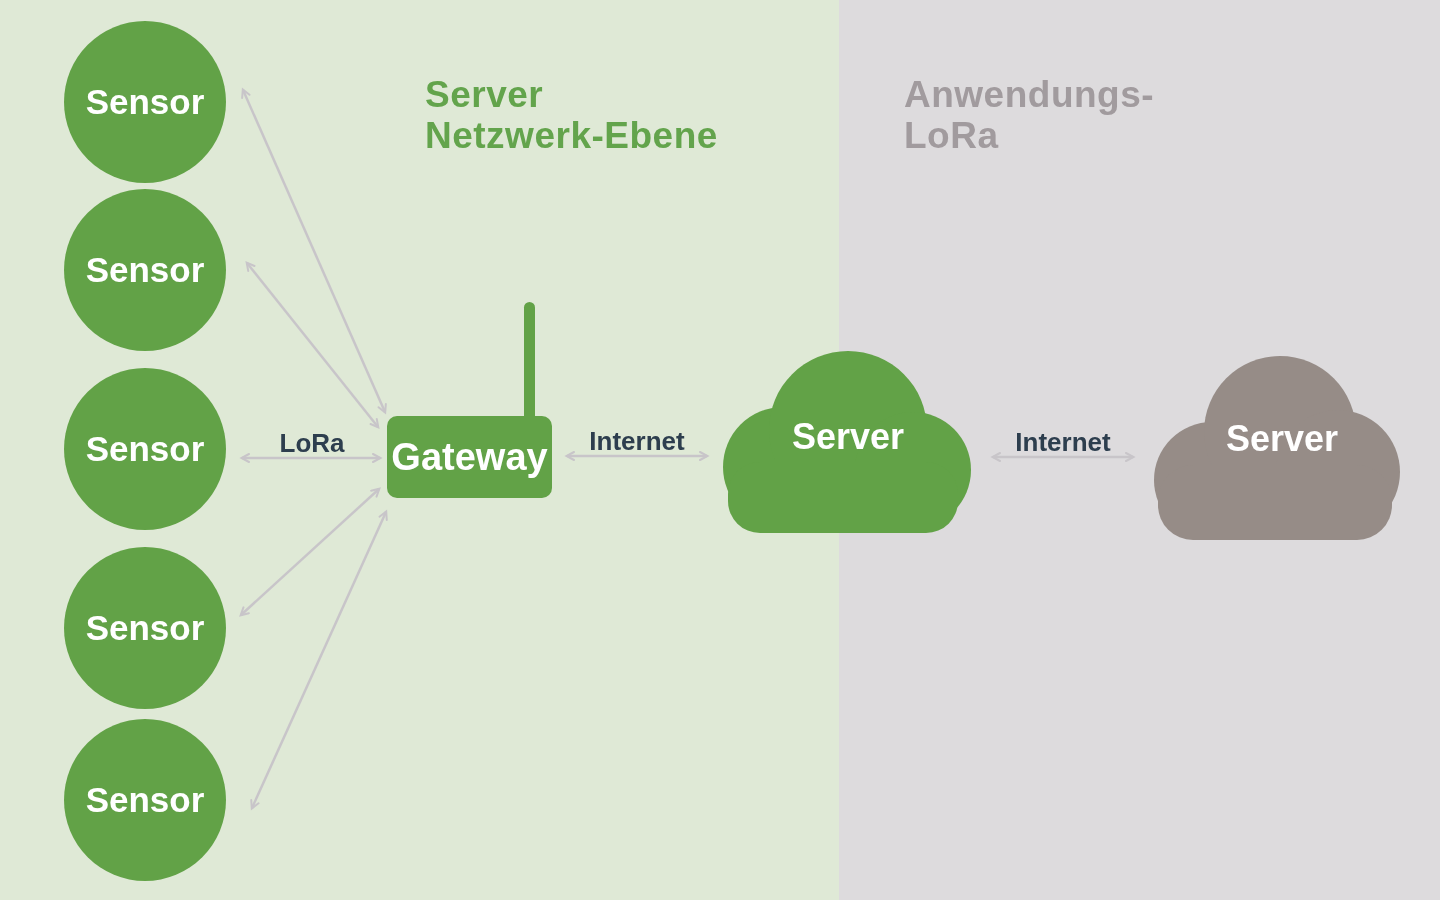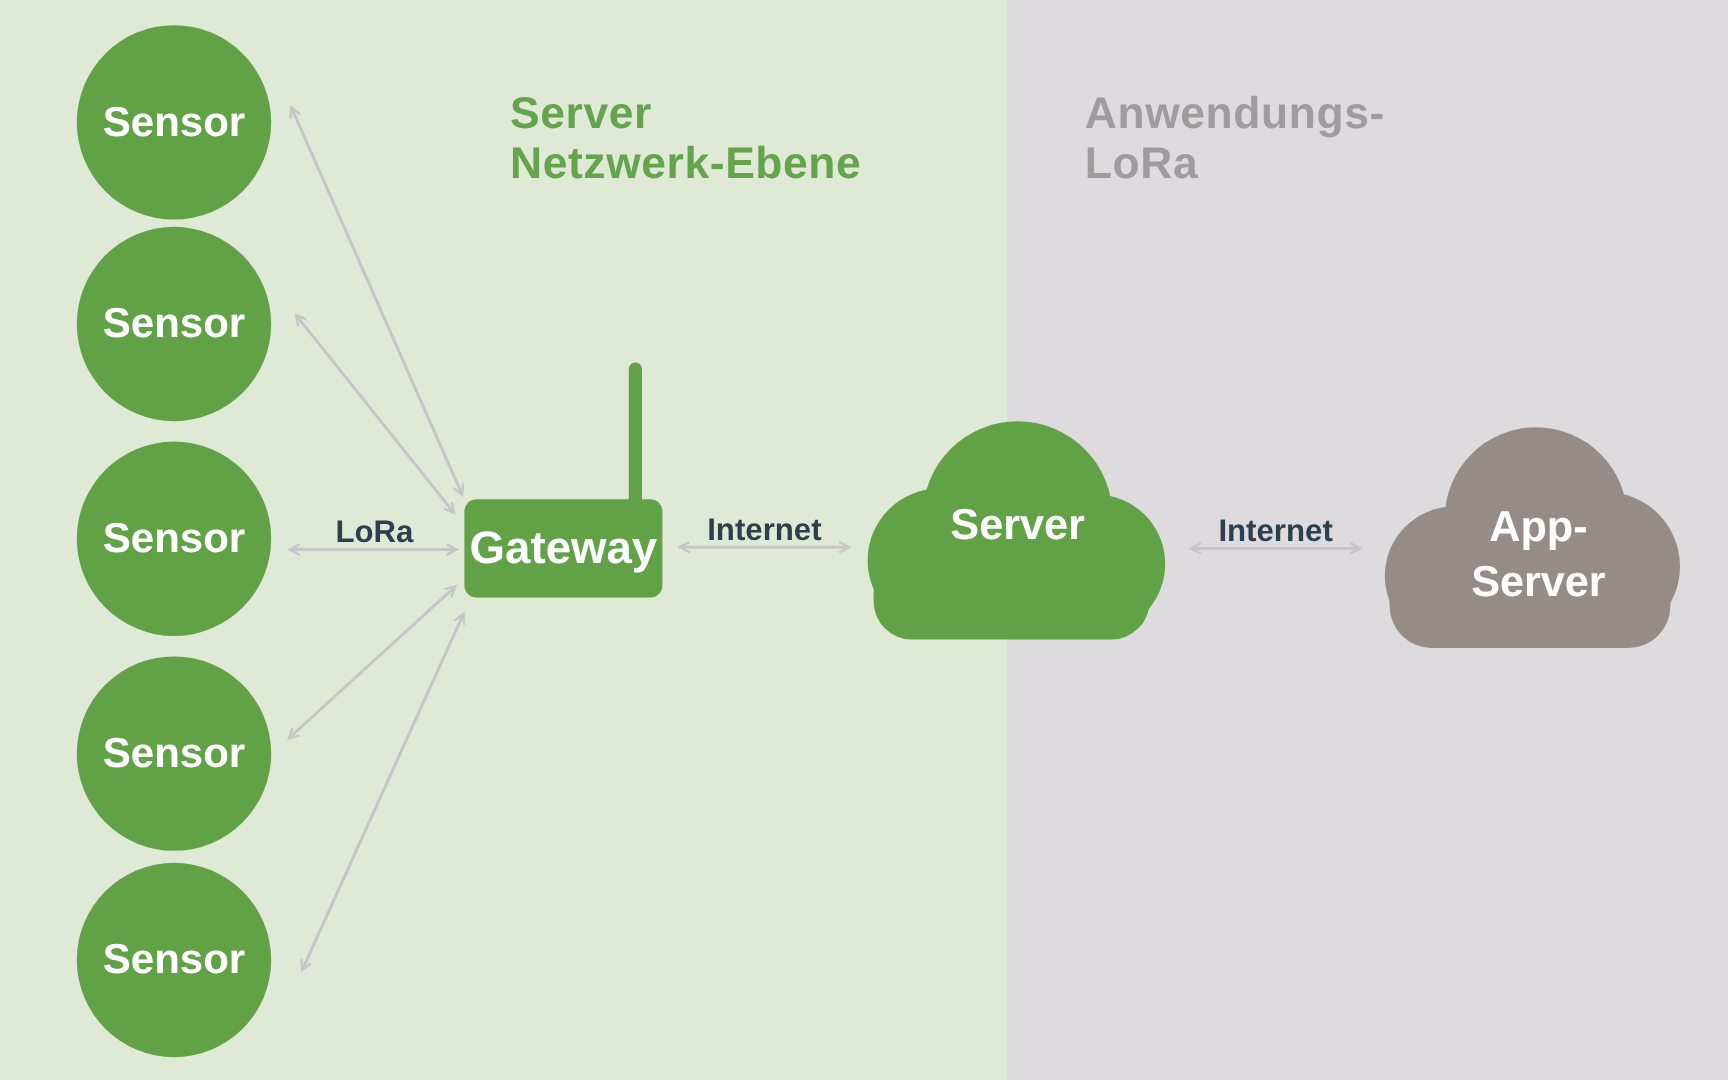--- a/index.html
+++ b/index.html
@@ -111,21 +111,20 @@
   <div class="gateway-antenna"></div>
   <div class="gateway-box">
     <span>Gateway</span>
   </div>
 
   <div class="cloud-label netz">
     <div>Server</div>
   </div>
 
   <div class="cloud-label app">
-    <div>App-</div>
     <div>Server</div>
   </div>
 
   <div class="link-label lora">LoRa</div>
   <div class="link-label inet1">Internet</div>
   <div class="link-label inet2">Internet</div>
 
 </div>
 
 </body></html>

